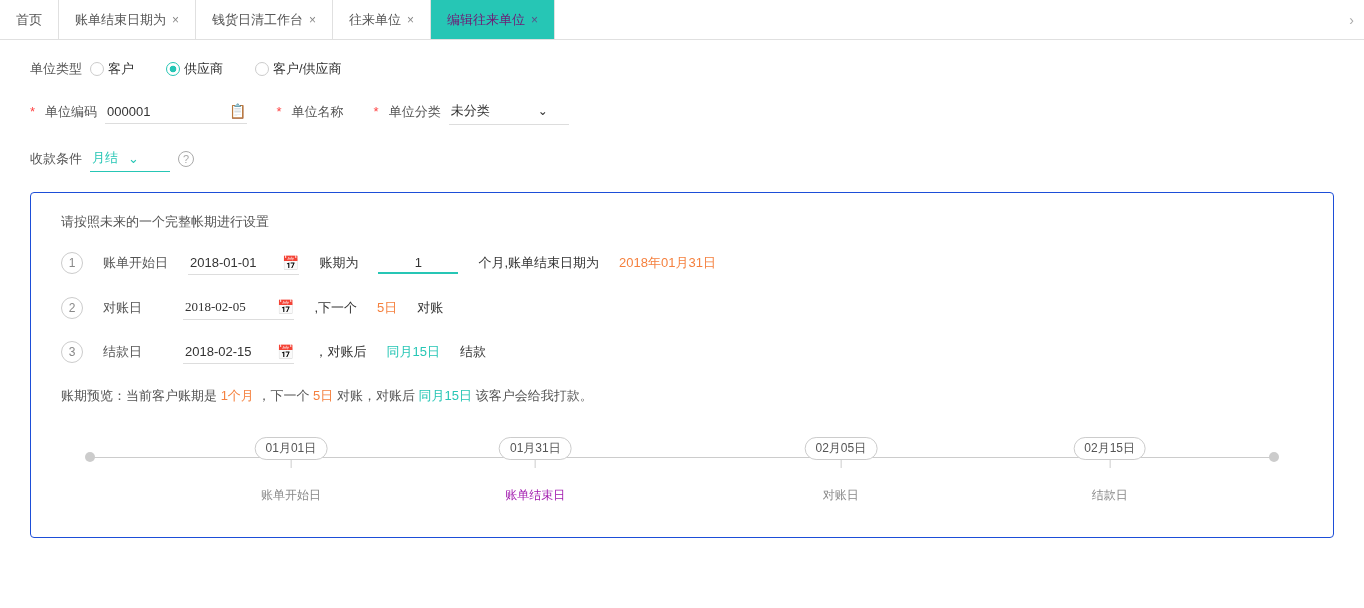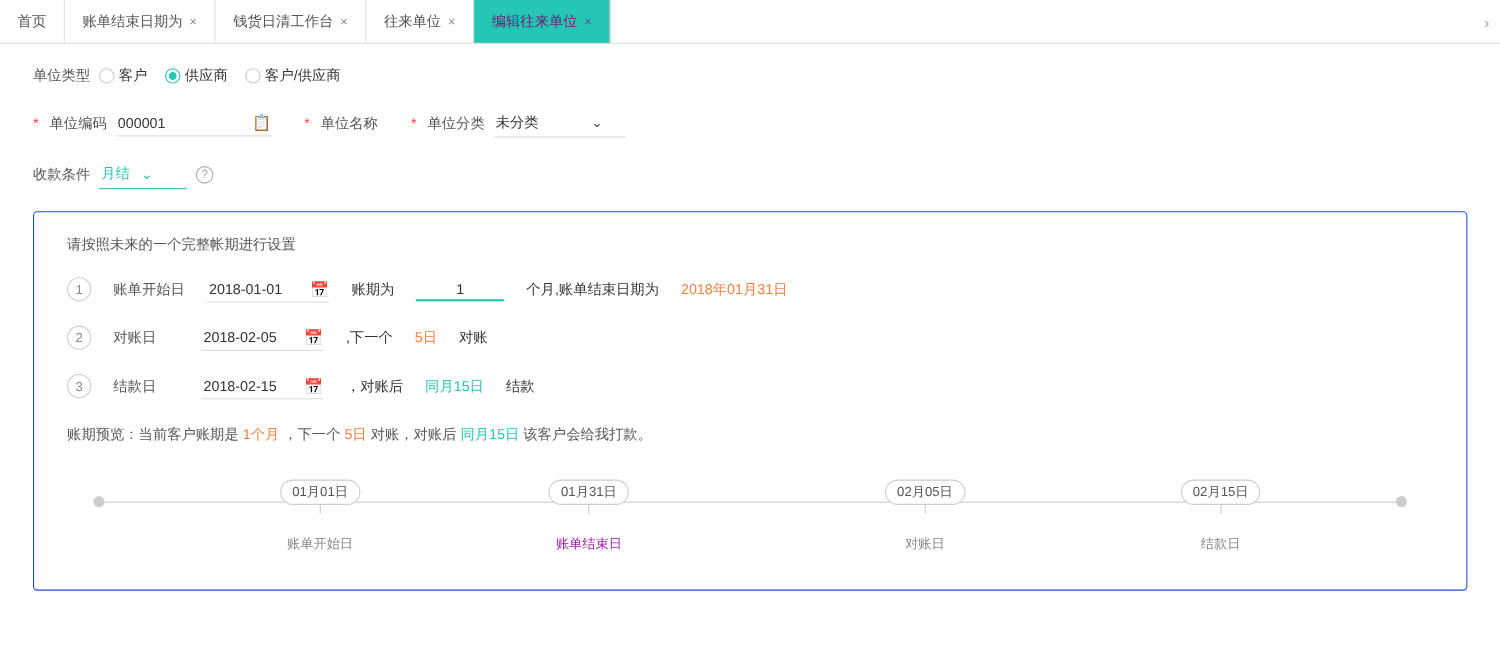--- a/index.html
+++ b/index.html
@@ -66,21 +66,21 @@
     .form-field label {
       color: #555;
       white-space: nowrap;
     }
     .required-mark { color: #f44; margin-right: 2px; }
 
     
     .radio-group {
       display: flex;
       align-items: center;
-      gap: 16px;
+      gap: 32px;
     }
     .radio-item {
       display: flex;
       align-items: center;
       gap: 4px;
       cursor: pointer;
     }
     .radio-circle {
       width: 14px; height: 14px;
       border-radius: 50%;
@@ -323,21 +323,21 @@
       <span>账期为</span>
       <input class="period-input" type="text" value="1" style="">
       <span>个月,账单结束日期为</span>
       <span class="orange">2018年01月31日</span>
     </div>
 
     <div class="step-row">
       <div class="step-num">2</div>
       <span class="step-label">对账日</span>
       <div class="input-with-icon">
-        <input class="text-input" type="text" value="2018-02-05" style="width: 90px;">
+        <input class="text-input" type="text" value="2018-02-05" style="width: 90px; font-family: Liberation Serif, serif;">
         <span class="calendar-icon">📅</span>
       </div>
       <span>,下一个</span>
       <span class="orange">5日</span>
       <span>对账</span>
     </div>
 
     <div class="step-row">
       <div class="step-num">3</div>
       <span class="step-label">结款日</span>

